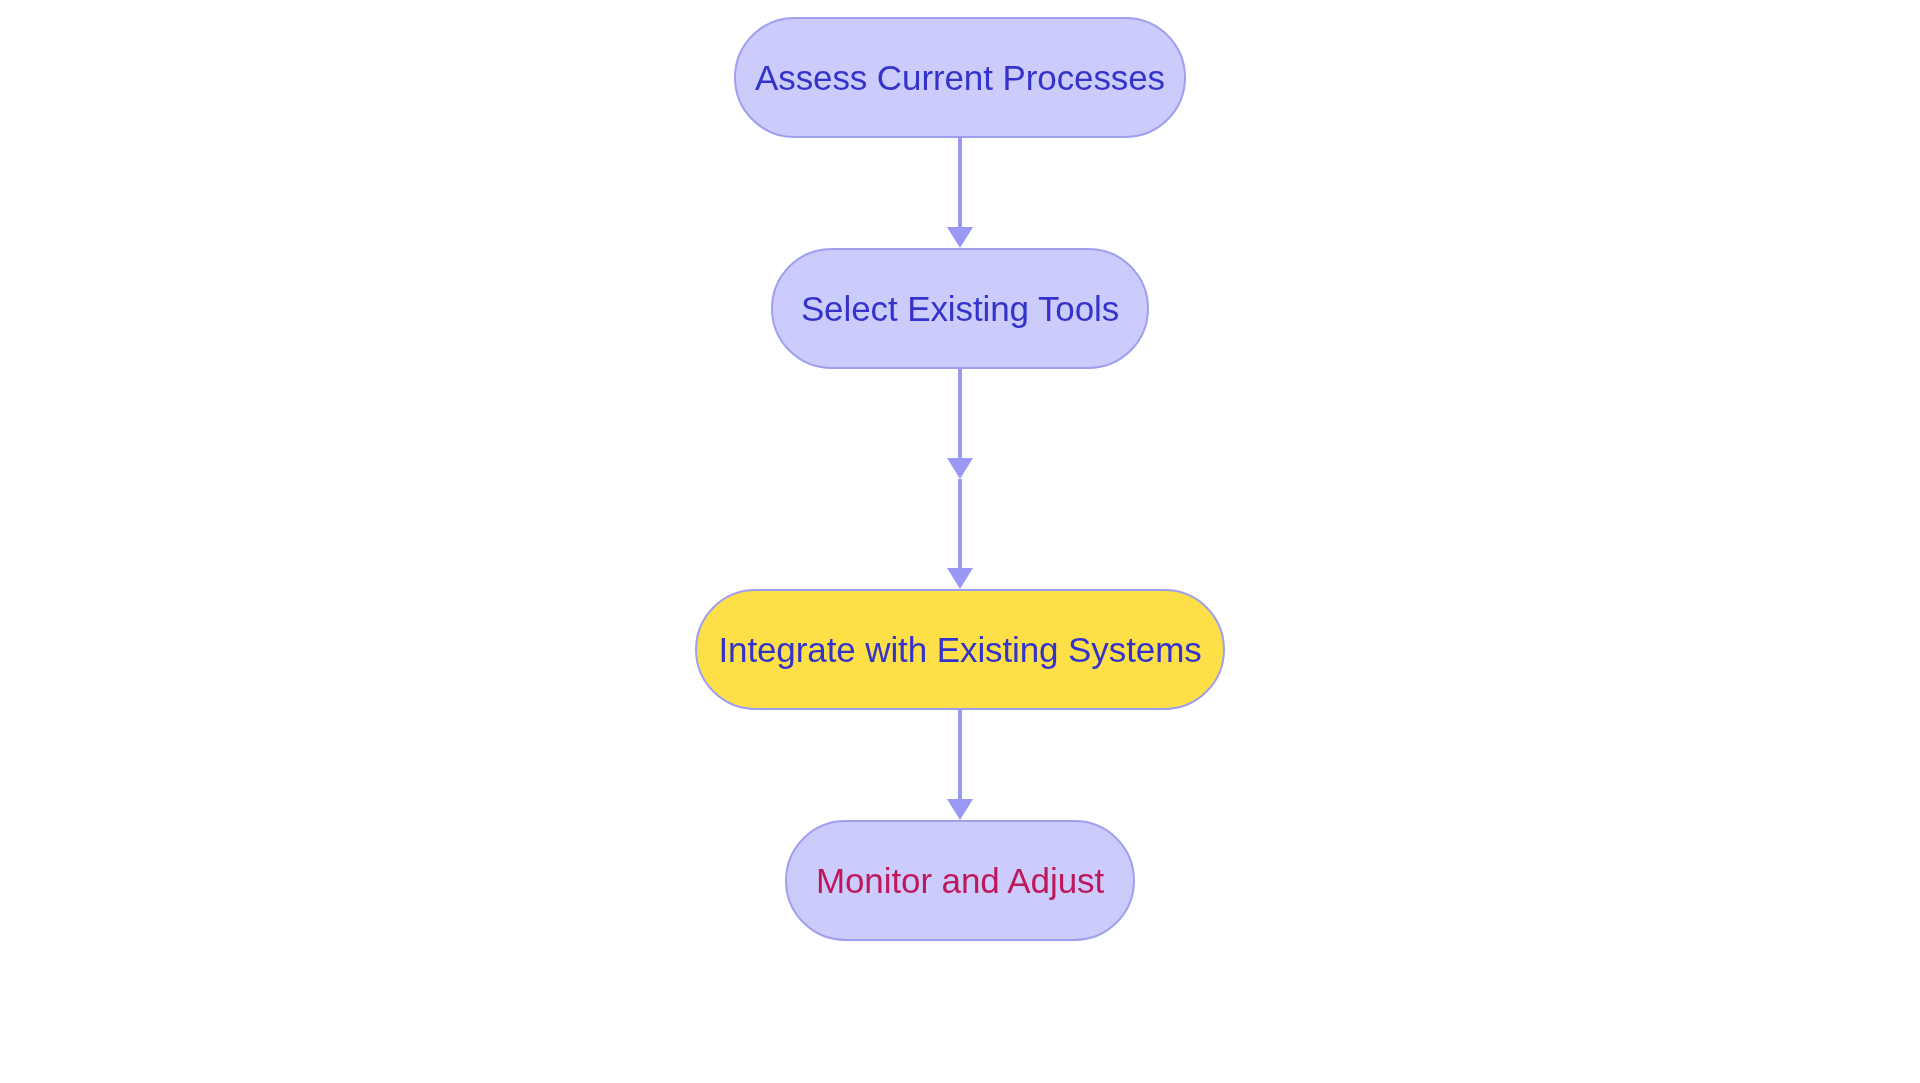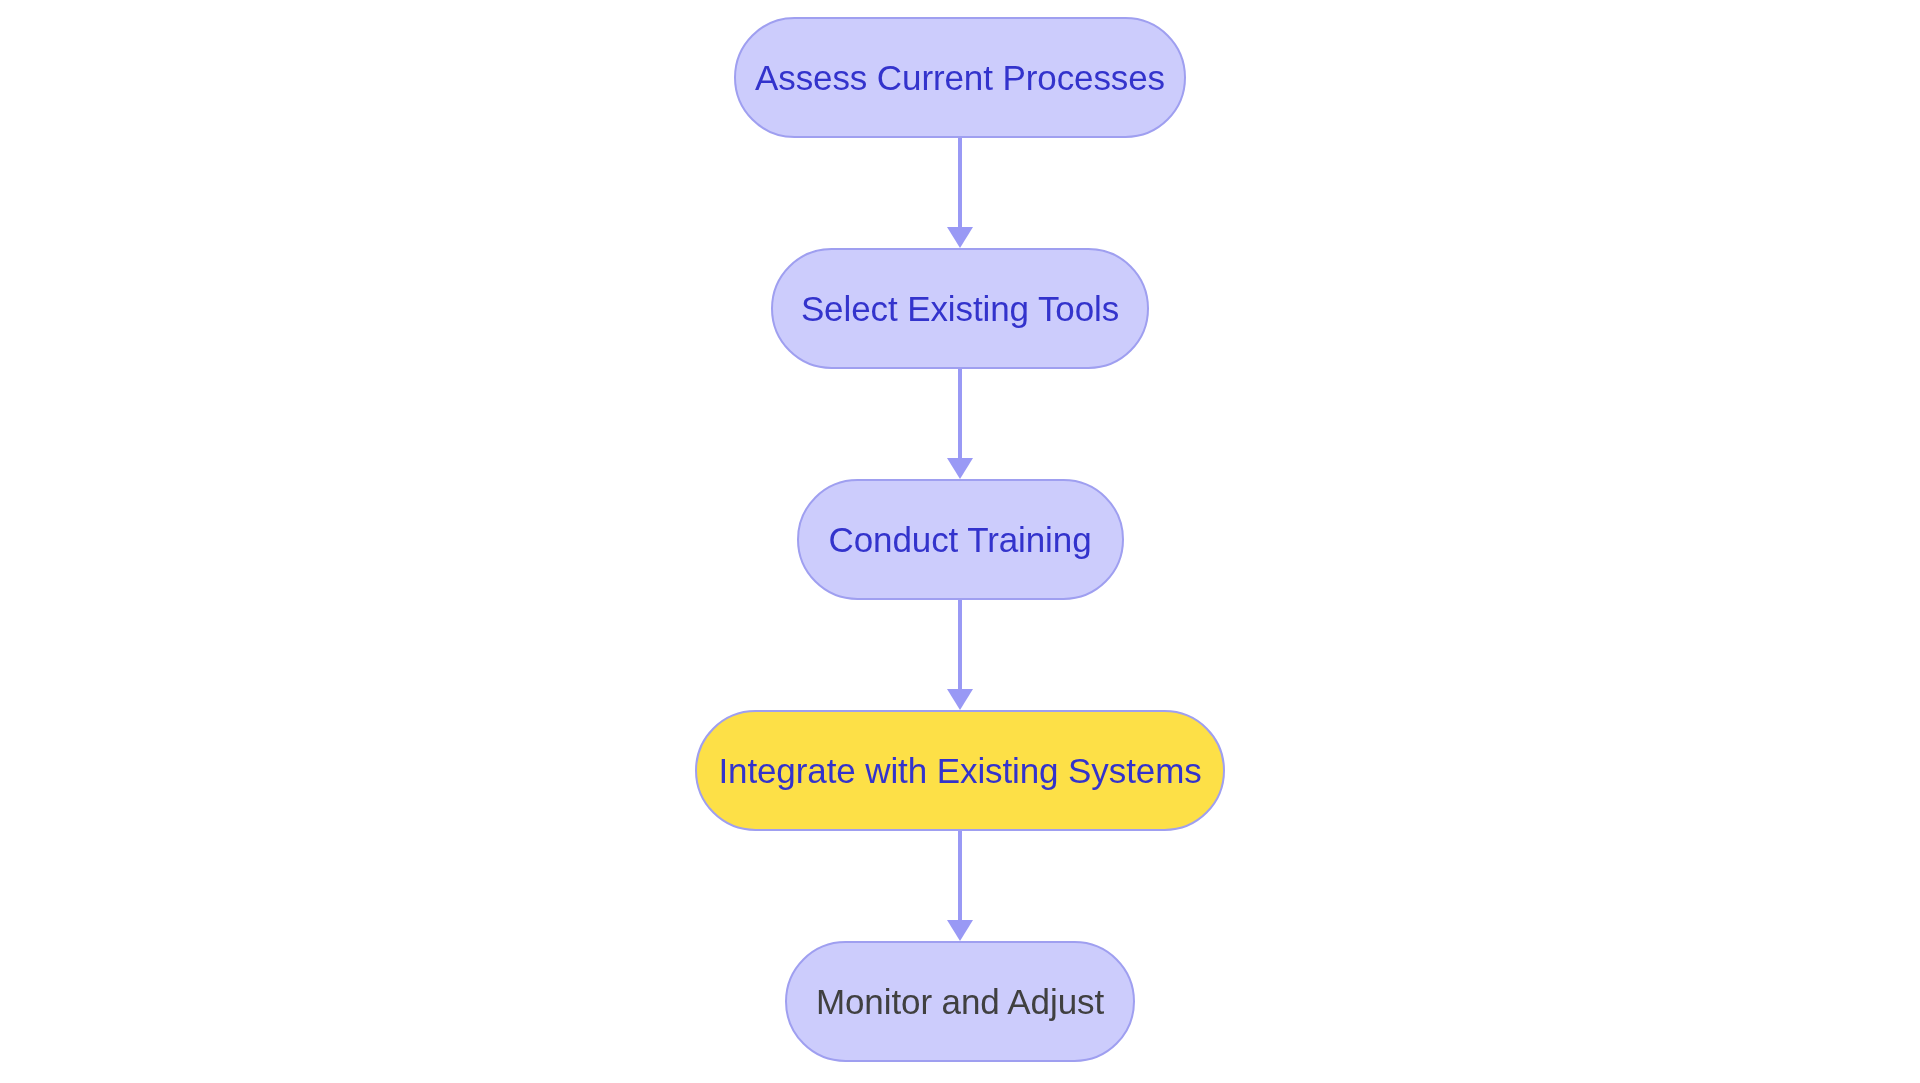--- a/index.html
+++ b/index.html
@@ -111,36 +111,33 @@
 
     <div class="node w-select" style="background: rgb(204, 204, 252); border-color: rgb(159, 159, 240);">
       <span class="node-label" style="color: rgb(51, 51, 204);">Select Existing Tools</span>
     </div>
 
     <div class="connector">
       <div class="connector-line" style="background: rgb(153, 153, 245);"></div>
       <div class="connector-arrowhead" style="border-top-color: rgb(153, 153, 245);"></div>
     </div>
 
-    <div class="node w-conduct" style="background: rgb(204, 204, 252); border-color: rgb(159, 159, 240);">
-      <span class="node-label" style="color: rgb(51, 51, 204);">Conduct Training</span>
-    </div>
 
     <div class="connector">
       <div class="connector-line" style="background: rgb(153, 153, 245);"></div>
       <div class="connector-arrowhead" style="border-top-color: rgb(153, 153, 245);"></div>
     </div>
 
     <div class="node w-integrate" style="background: #fde047; border-color: rgb(159, 159, 240);">
       <span class="node-label" style="color: rgb(51, 51, 204);">Integrate with Existing Systems</span>
     </div>
 
     <div class="connector">
       <div class="connector-line" style="background: rgb(153, 153, 245);"></div>
       <div class="connector-arrowhead" style="border-top-color: rgb(153, 153, 245);"></div>
     </div>
 
     <div class="node w-monitor" style="background: rgb(204, 204, 252); border-color: rgb(159, 159, 240);">
-      <span class="node-label" style="color: #404040;">Monitor and Adjust</span>
+      <span class="node-label" style="color: #be185d;">Monitor and Adjust</span>
     </div>
 
   </div>
 </div>
 
 </body></html>

